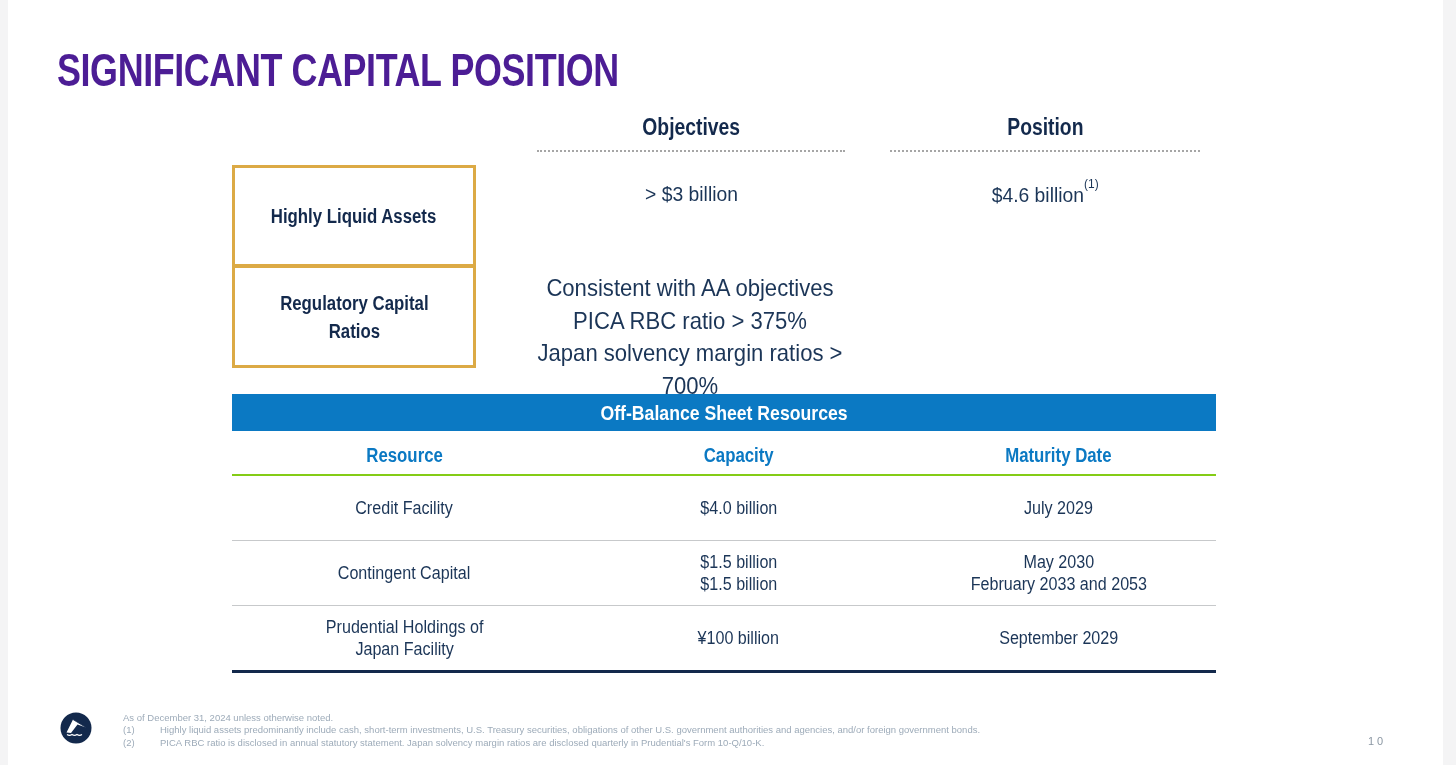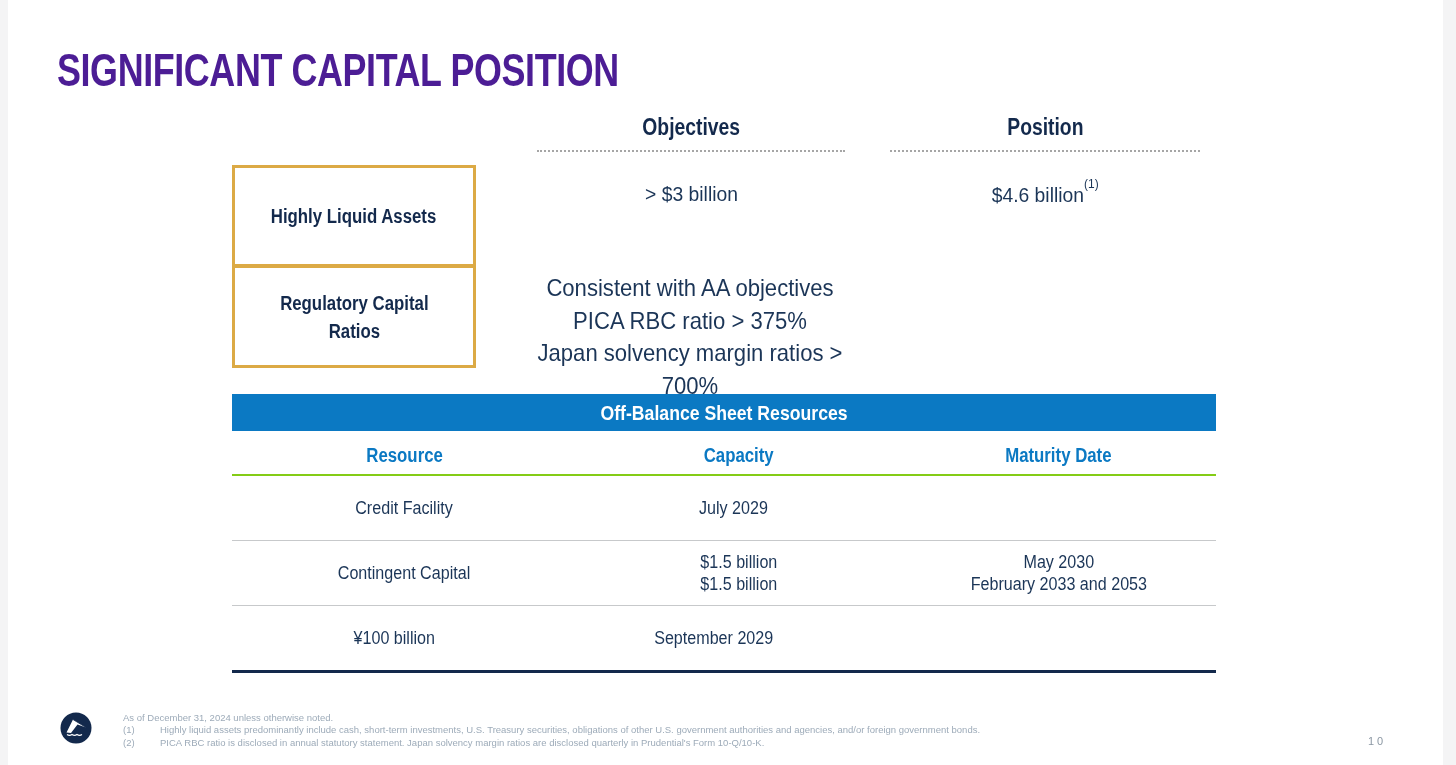--- a/index.html
+++ b/index.html
@@ -161,38 +161,45 @@
     <div class="col col-resource"><span class="cx">Resource</span></div>
     <div class="col col-capacity"><span class="cx">Capacity</span></div>
     <div class="col col-maturity"><span class="cx">Maturity Date</span></div>
   </div>
 
   <div class="tbody">
     <div class="trow">
       <div class="cell col-resource">
           <span class="cx2 lines">Credit Facility</span>
         </div>
+      <div class="cell col-capacity">
+          <span class="cx2 lines">$4.0 billion</span>
+        </div>
       <div class="cell col-maturity">
           <span class="cx2 lines">July 2029</span>
         </div>
     </div>
     <div class="trow">
       <div class="cell col-resource">
           <span class="cx2 lines">Contingent Capital</span>
         </div>
       <div class="cell col-capacity">
           <span class="cx2 lines">$1.5 billion
 $1.5 billion</span>
         </div>
       <div class="cell col-maturity">
           <span class="cx2 lines">May 2030
 February 2033 and 2053</span>
         </div>
     </div>
     <div class="trow">
+      <div class="cell col-resource">
+          <span class="cx2 lines">Prudential Holdings of
+Japan Facility</span>
+        </div>
       <div class="cell col-capacity">
           <span class="cx2 lines">¥100 billion</span>
         </div>
       <div class="cell col-maturity">
           <span class="cx2 lines">September 2029</span>
         </div>
     </div>
   </div>
 
   <div class="logo">

